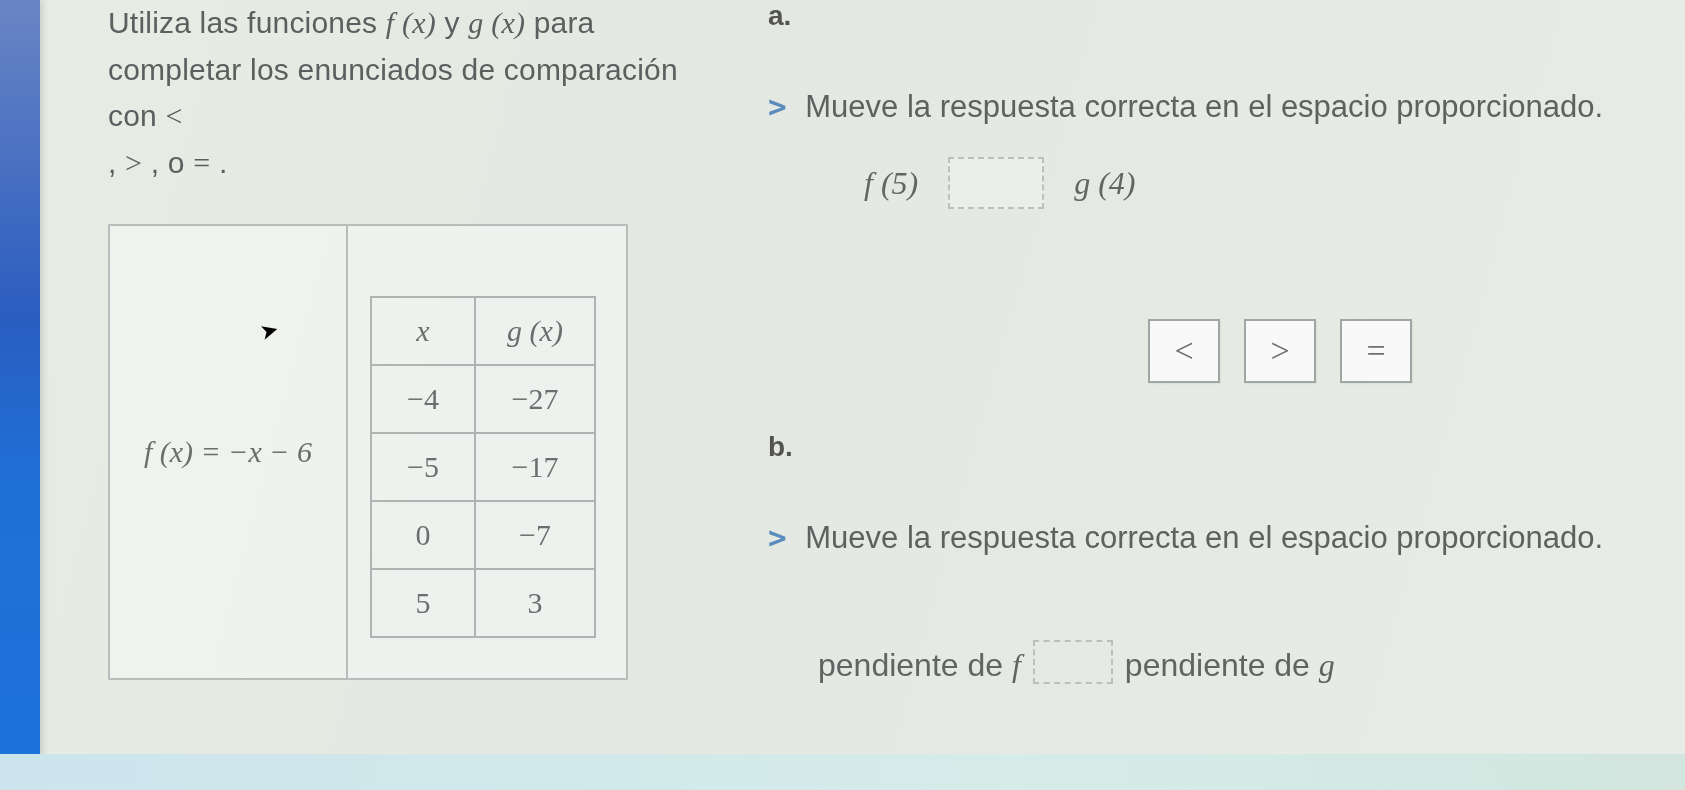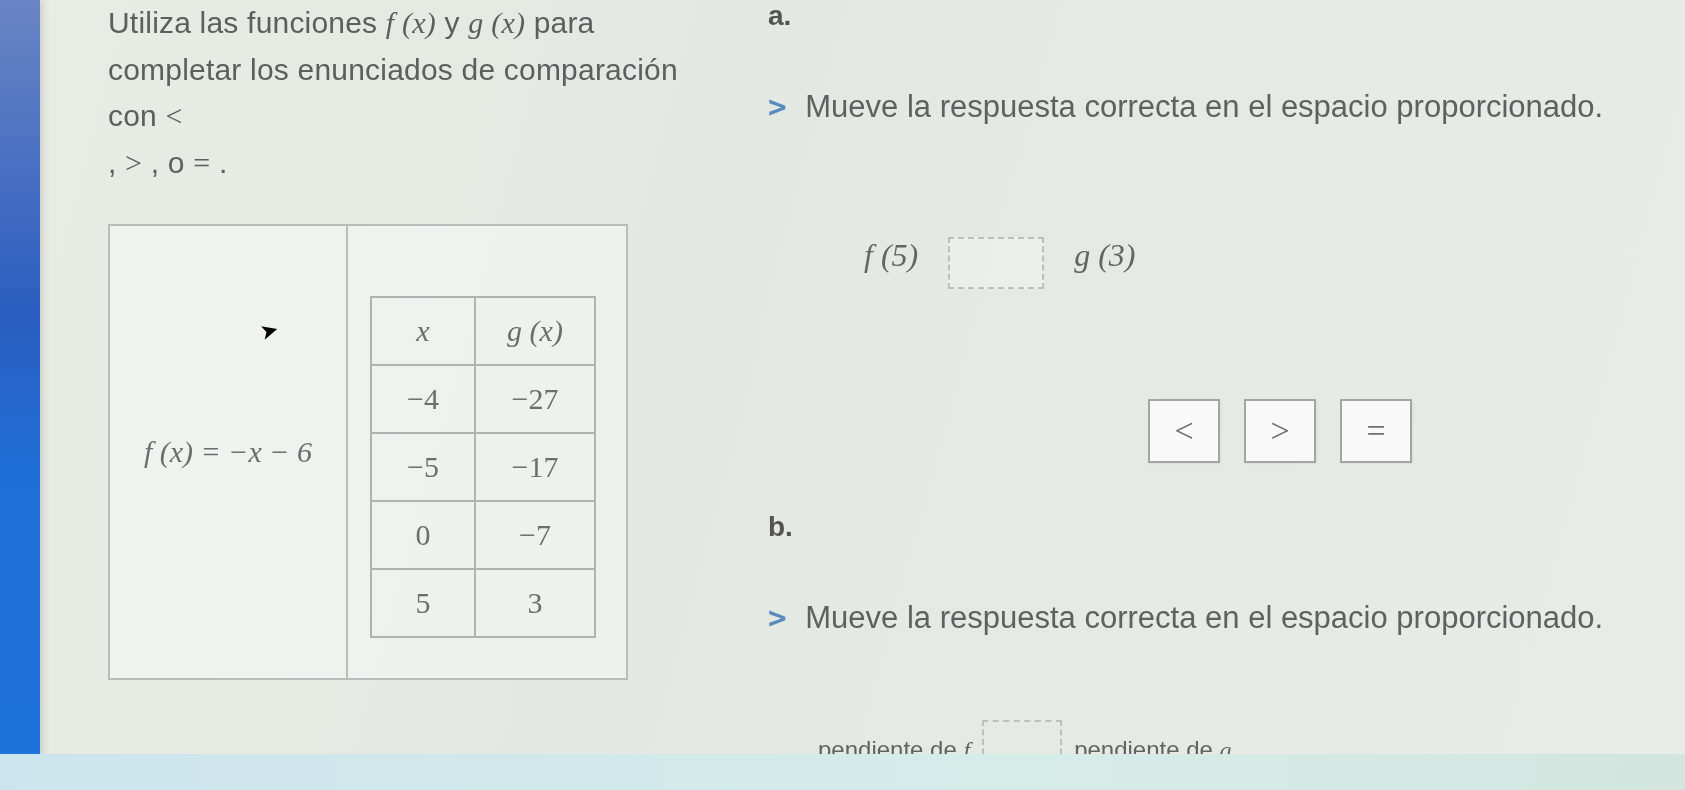--- a/index.html
+++ b/index.html
@@ -107,24 +107,24 @@
     color: #5d6261;
     margin-top: 56px;
   }
   .q-instr .chev {
     color: #5a8bbd;
     font-weight: 700;
     margin-right: 10px;
     font-family: monospace;
   }
   .compare-row {
-    margin-top: 112px;
+    margin-top: 32px;
     margin-left: 96px;
     display: flex;
-    align-items: flex-start;
+    align-items: center;
     gap: 30px;
     font-size: 32px;
     color: #626663;
   }
   .drop-slot {
     display: inline-block;
     width: 96px;
     height: 52px;
     border: 2px dashed #b9c0be;
     background: rgba(255,255,255,0.25);
@@ -158,21 +158,21 @@
     cursor: grab;
     box-shadow: 1px 1px 2px rgba(0,0,0,0.05);
   }
   .section-b { margin-top: 48px; }
   .compare-row-b {
     margin-top: 84px;
     margin-left: 50px;
     display: flex;
     align-items: flex-end;
     gap: 12px;
-    font-size: 24px;
+    font-size: 32px;
     color: #606462;
     font-family: -apple-system, Helvetica, Arial, sans-serif;
   }
   .bottom-band {
     position: absolute;
     left: 0; right: 0; bottom: 0;
     height: 36px;
     background: linear-gradient(90deg, #cce4ed 0%, #d6ece9 60%, #d2e6df 100%);
   }
 </style>
@@ -238,21 +238,21 @@
 
       <div class="q-label">a.</div>
       <div class="q-instr">
         <span class="chev">&gt;</span>
         <span>Mueve la respuesta correcta en el espacio proporcionado.</span>
       </div>
 
       <div class="compare-row">
         <span class="mathit">f (5)</span>
         <span class="drop-slot"></span>
-        <span class="mathit">g (3)</span>
+        <span class="mathit">g (4)</span>
       </div>
 
       <div class="tiles-row">
         <div class="tile">&lt;</div>
         <div class="tile">&gt;</div>
         <div class="tile">=</div>
       </div>
 
       <div class="section-b">
         <div class="q-label">b.</div>

